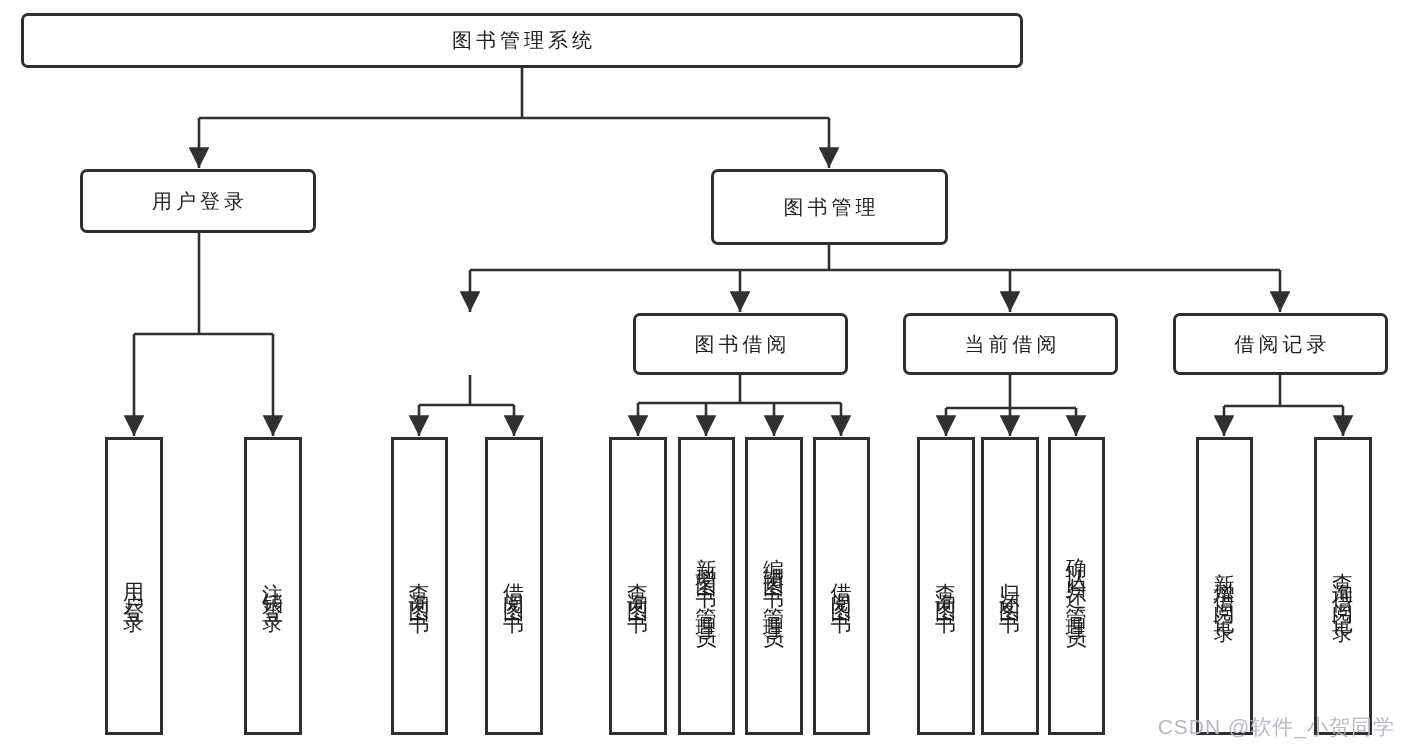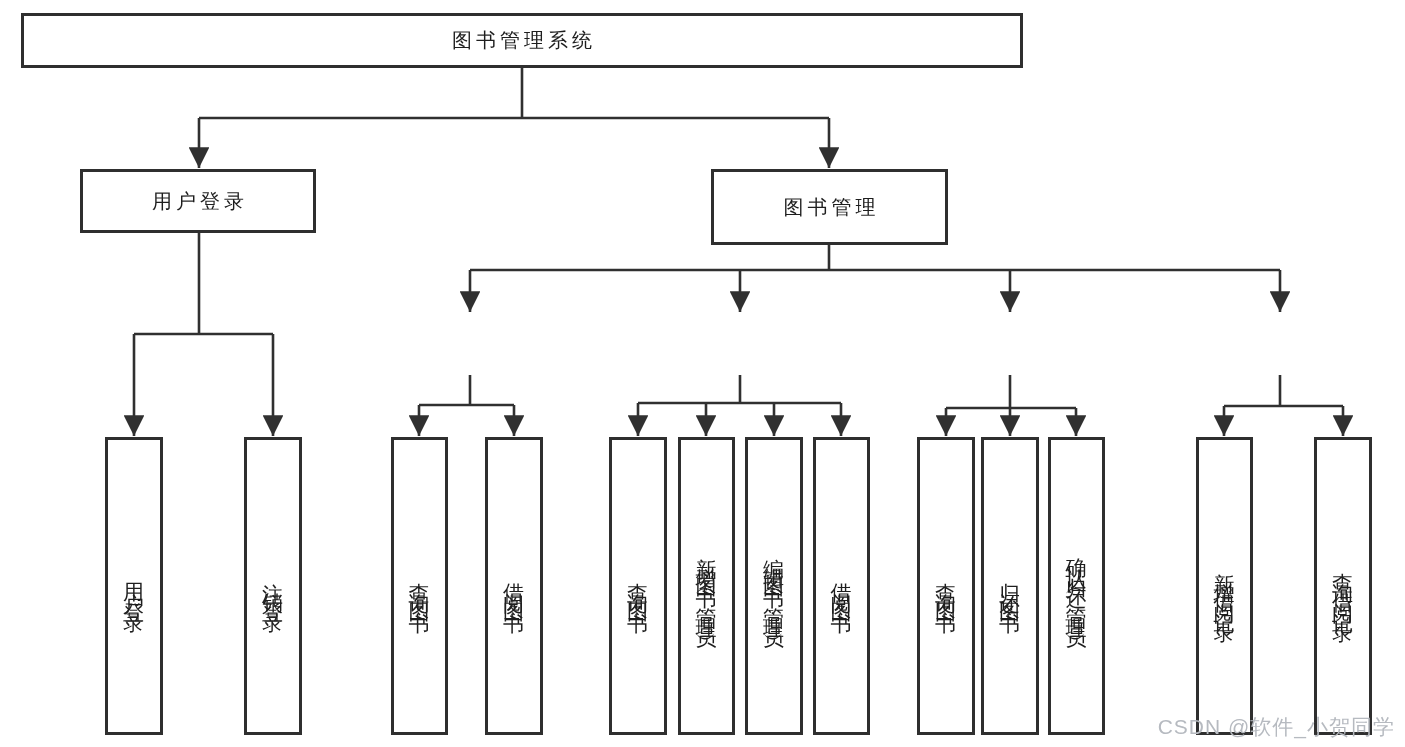--- a/index.html
+++ b/index.html
@@ -14,21 +14,21 @@
   .box{
     position:absolute;
     box-sizing:border-box;
     border:3px solid #2f2f2f;
     background:#ffffff;
     display:flex;
     align-items:center;
     justify-content:center;
     color:#1e1e1e;
   }
-  .hbox{font-size:20px;letter-spacing:4px;}
+  .hbox{font-size:20px;letter-spacing:4px;border-radius:7px;}
   .hbox .lbl{text-indent:4px;white-space:nowrap;}
   .vbox{
     font-size:21px;
     writing-mode:vertical-rl;
     text-orientation:mixed;
     letter-spacing:10px;
     line-height:1;
   }
   .vbox .lbl{white-space:nowrap;}
   .watermark{
@@ -91,20 +91,29 @@
     <span class="lbl">图书管理系统</span>
   </div>
 
   <div class="box hbox" style="left:80px;top:169px;width:236px;height:64px">
     <span class="lbl">用户登录</span>
   </div>
   <div class="box hbox" style="left:711px;top:169px;width:237px;height:76px">
     <span class="lbl">图书管理</span>
   </div>
 
+  <div class="box hbox" style="left:633px;top:313px;width:215px;height:62px">
+    <span class="lbl">图书借阅</span>
+  </div>
+  <div class="box hbox" style="left:903px;top:313px;width:215px;height:62px">
+    <span class="lbl">当前借阅</span>
+  </div>
+  <div class="box hbox" style="left:1173px;top:313px;width:215px;height:62px">
+    <span class="lbl">借阅记录</span>
+  </div>
 
   <div class="box vbox" style="left:105px;top:437px;width:58px;height:298px">
     <span class="lbl">用户登录</span>
   </div>
   <div class="box vbox" style="left:244px;top:437px;width:58px;height:298px">
     <span class="lbl">注销登录</span>
   </div>
   <div class="box vbox" style="left:391px;top:437px;width:57px;height:298px">
     <span class="lbl">查询图书</span>
   </div>

